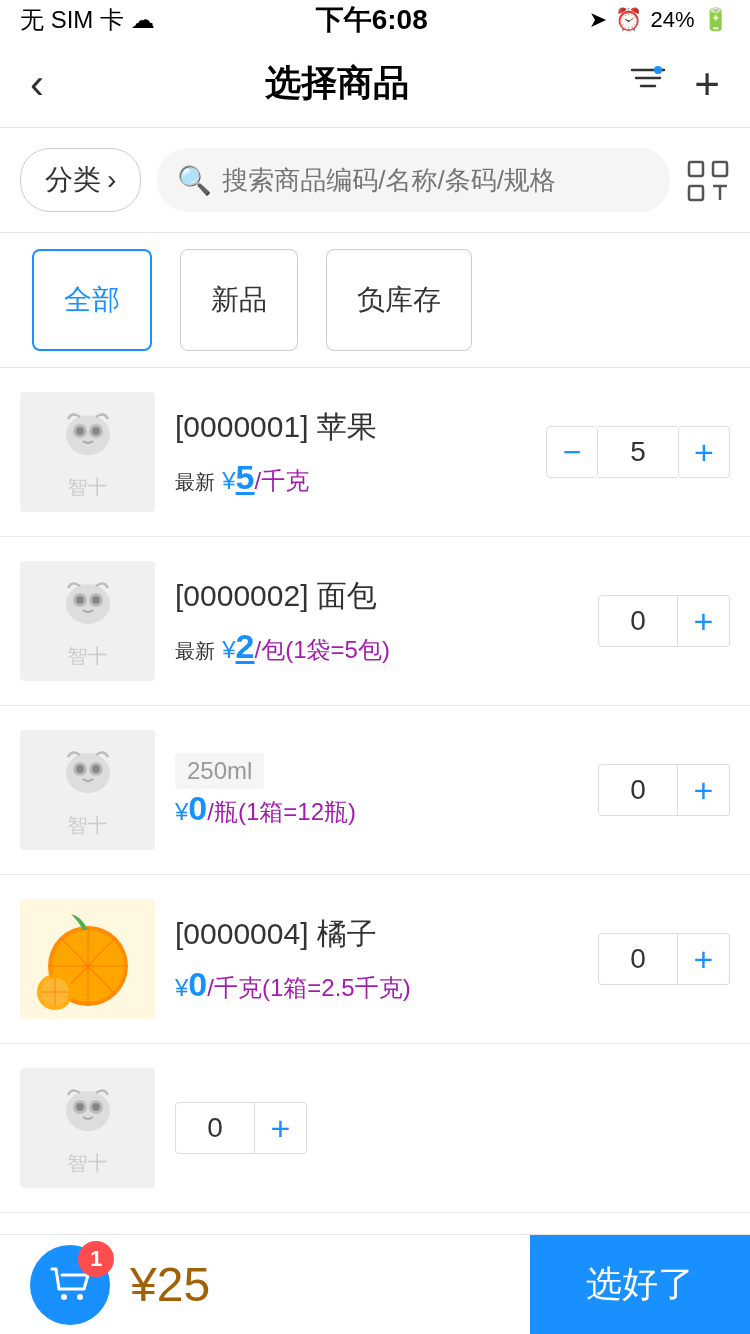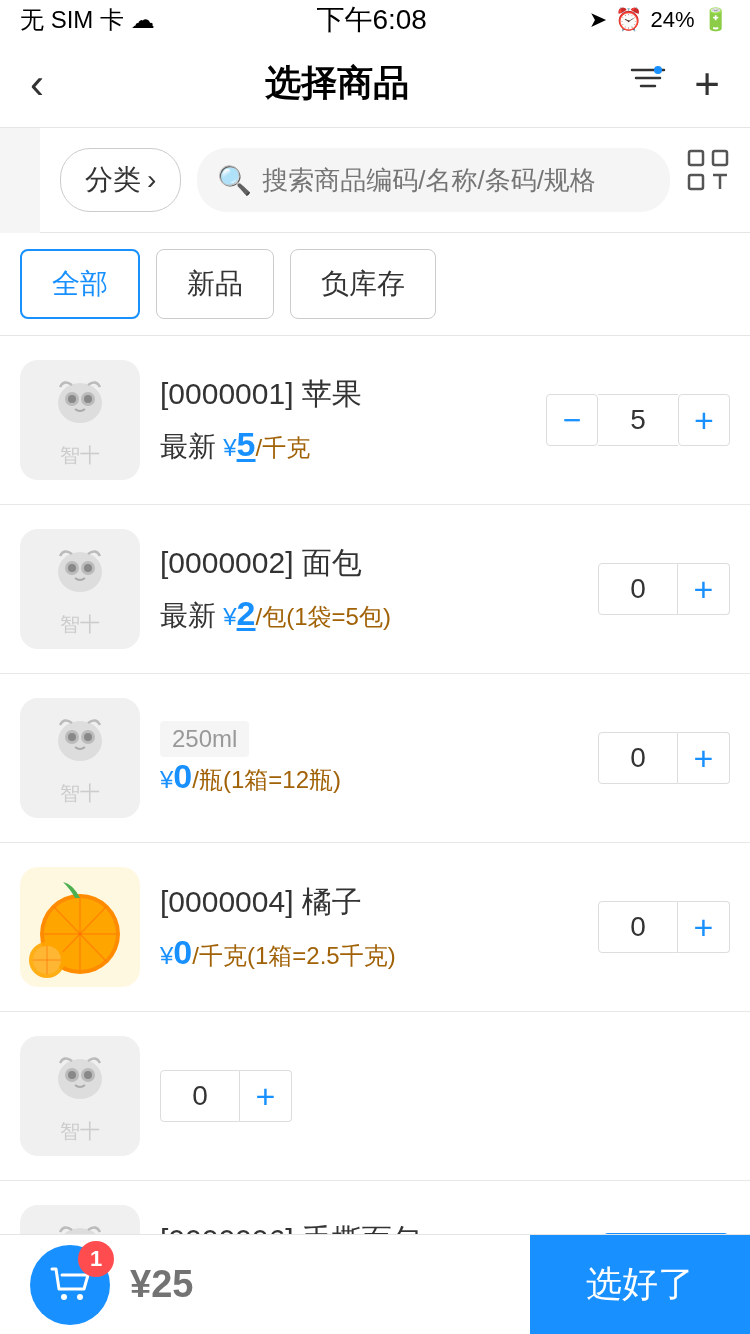--- a/index.html
+++ b/index.html
@@ -18,21 +18,21 @@
       background: #fff;
       height: 40px;
       display: flex;
       align-items: center;
       justify-content: space-between;
       padding: 0 20px;
       font-size: 24px;
       font-weight: 500;
     }
     .status-left { display: flex; align-items: center; gap: 10px; }
-    .status-center { font-size: 28px; font-weight: 400; }
+    .status-center { font-size: 28px; font-weight: 700; }
     .status-right { display: flex; align-items: center; gap: 8px; font-size: 22px; }
 
     
     .nav-bar {
       background: #fff;
       height: 88px;
       display: flex;
       align-items: center;
       justify-content: space-between;
       padding: 0 30px;
@@ -44,24 +44,23 @@
       color: #000;
     }
     .nav-right { display: flex; align-items: center; gap: 28px; }
     .nav-icon { font-size: 36px; color: #333; cursor: pointer; }
 
     
     .filter-row {
       background: #fff;
       padding: 20px 20px;
       display: flex;
-      align-items: flex-start;
+      align-items: flex-end;
       gap: 16px;
       border-bottom: 1px solid #e5e5e5;
-      margin-left: 40px;
     }
     .category-btn {
       background: #fff;
       border: 1px solid #ccc;
       border-radius: 30px;
       padding: 12px 24px;
       font-size: 28px;
       color: #333;
       display: flex;
       align-items: center;
@@ -91,51 +90,52 @@
 
     
     .tab-row {
       background: #fff;
       display: flex;
       padding: 16px 20px;
       gap: 16px;
       border-bottom: 1px solid #e5e5e5;
     }
     .tab-btn {
-      padding: 14px 30px;
+      padding: 30px 30px;
       border-radius: 8px;
       font-size: 28px;
       cursor: pointer;
       border: 1px solid #ccc;
       background: #fff;
       color: #333;
+      margin-left: 12px;
     }
     .tab-btn.active {
       background: #fff;
       border: 2px solid #1890ff;
       color: #1890ff;
     }
 
     
     .product-list {
       background: #f5f5f5;
     }
     .product-item {
       background: #fff;
       display: flex;
       align-items: center;
       padding: 24px 20px;
       border-bottom: 1px solid #e8e8e8;
       gap: 20px;
     }
     .product-image {
-      width: 120px;
+      width: 135px;
       height: 120px;
       background: #f0f0f0;
-      border-radius: 18px;
+      border-radius: 4px;
       display: flex;
       align-items: center;
       justify-content: center;
       flex-shrink: 0;
       overflow: hidden;
     }
     .product-image.owl {
       flex-direction: column;
     }
     .owl-icon {
@@ -166,37 +166,37 @@
       padding: 4px 12px;
       border-radius: 4px;
       margin-bottom: 0;
     }
     .product-price {
       font-size: 26px;
       color: #333;
     }
     .product-price .latest {
       color: #333;
-      font-size: 28px;
+      font-size: 20px;
     }
     .product-price .price-num {
       color: #1890ff;
       font-size: 34px;
       font-weight: 600;
       text-decoration: underline;
       text-underline-offset: 3px;
     }
     .product-price .price-zero {
       color: #1890ff;
       font-size: 34px;
       font-weight: 600;
     }
     .product-price .price-unit {
       font-size: 24px;
-      color: #a16207;
+      color: #a21caf;
     }
     .yuan-symbol {
       color: #1890ff;
       font-size: 24px;
     }
 
     
     .qty-control {
       display: flex;
       align-items: center;
@@ -309,23 +309,23 @@
       border-radius: 50%;
       width: 36px;
       height: 36px;
       display: flex;
       align-items: center;
       justify-content: center;
       font-size: 22px;
       font-weight: 600;
     }
     .cart-total {
-      font-size: 38px;
-      font-weight: 700;
-      color: #737373;
+      font-size: 48px;
+      font-weight: 400;
+      color: #a16207;
     }
     .confirm-btn {
       background: #1890ff;
       color: #fff;
       font-size: 36px;
       font-weight: 500;
       height: 100%;
       width: 220px;
       border: none;
       cursor: pointer;

